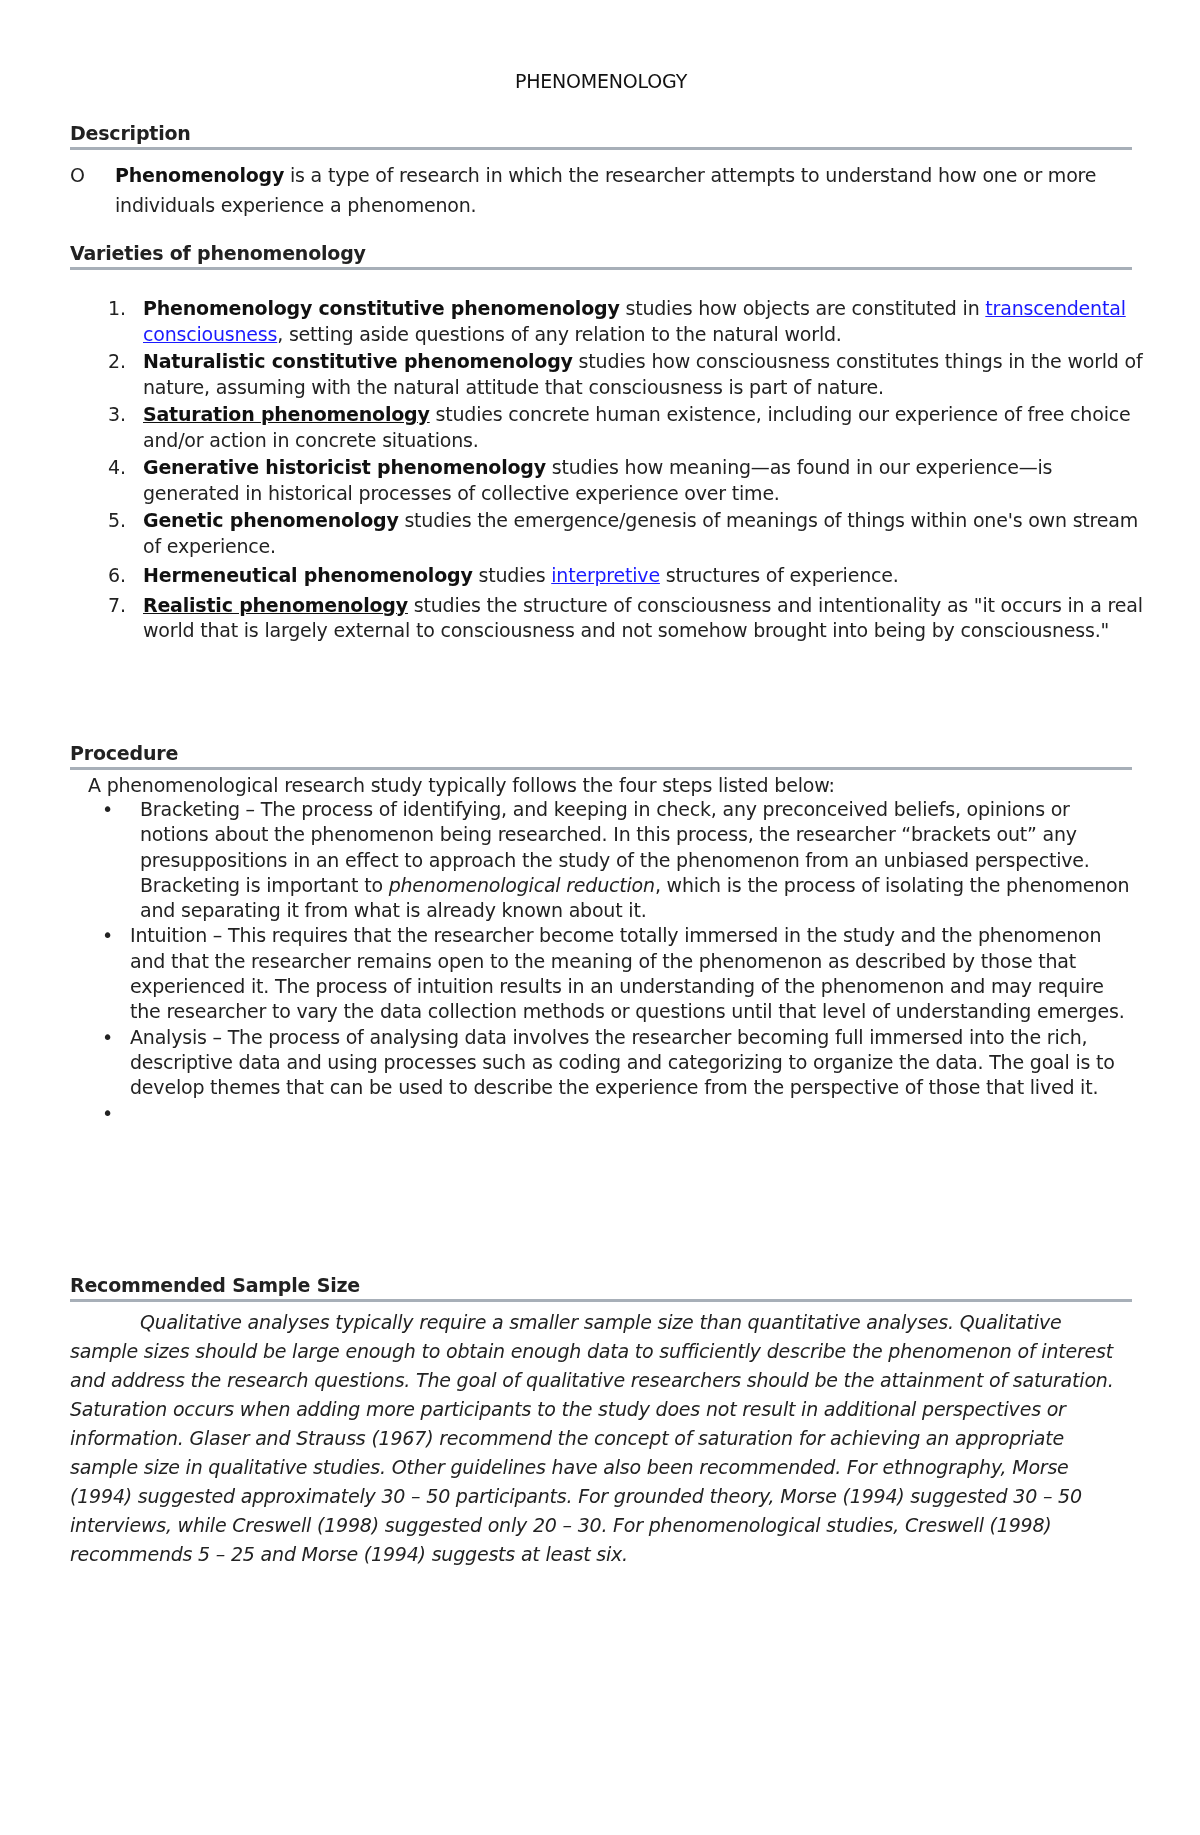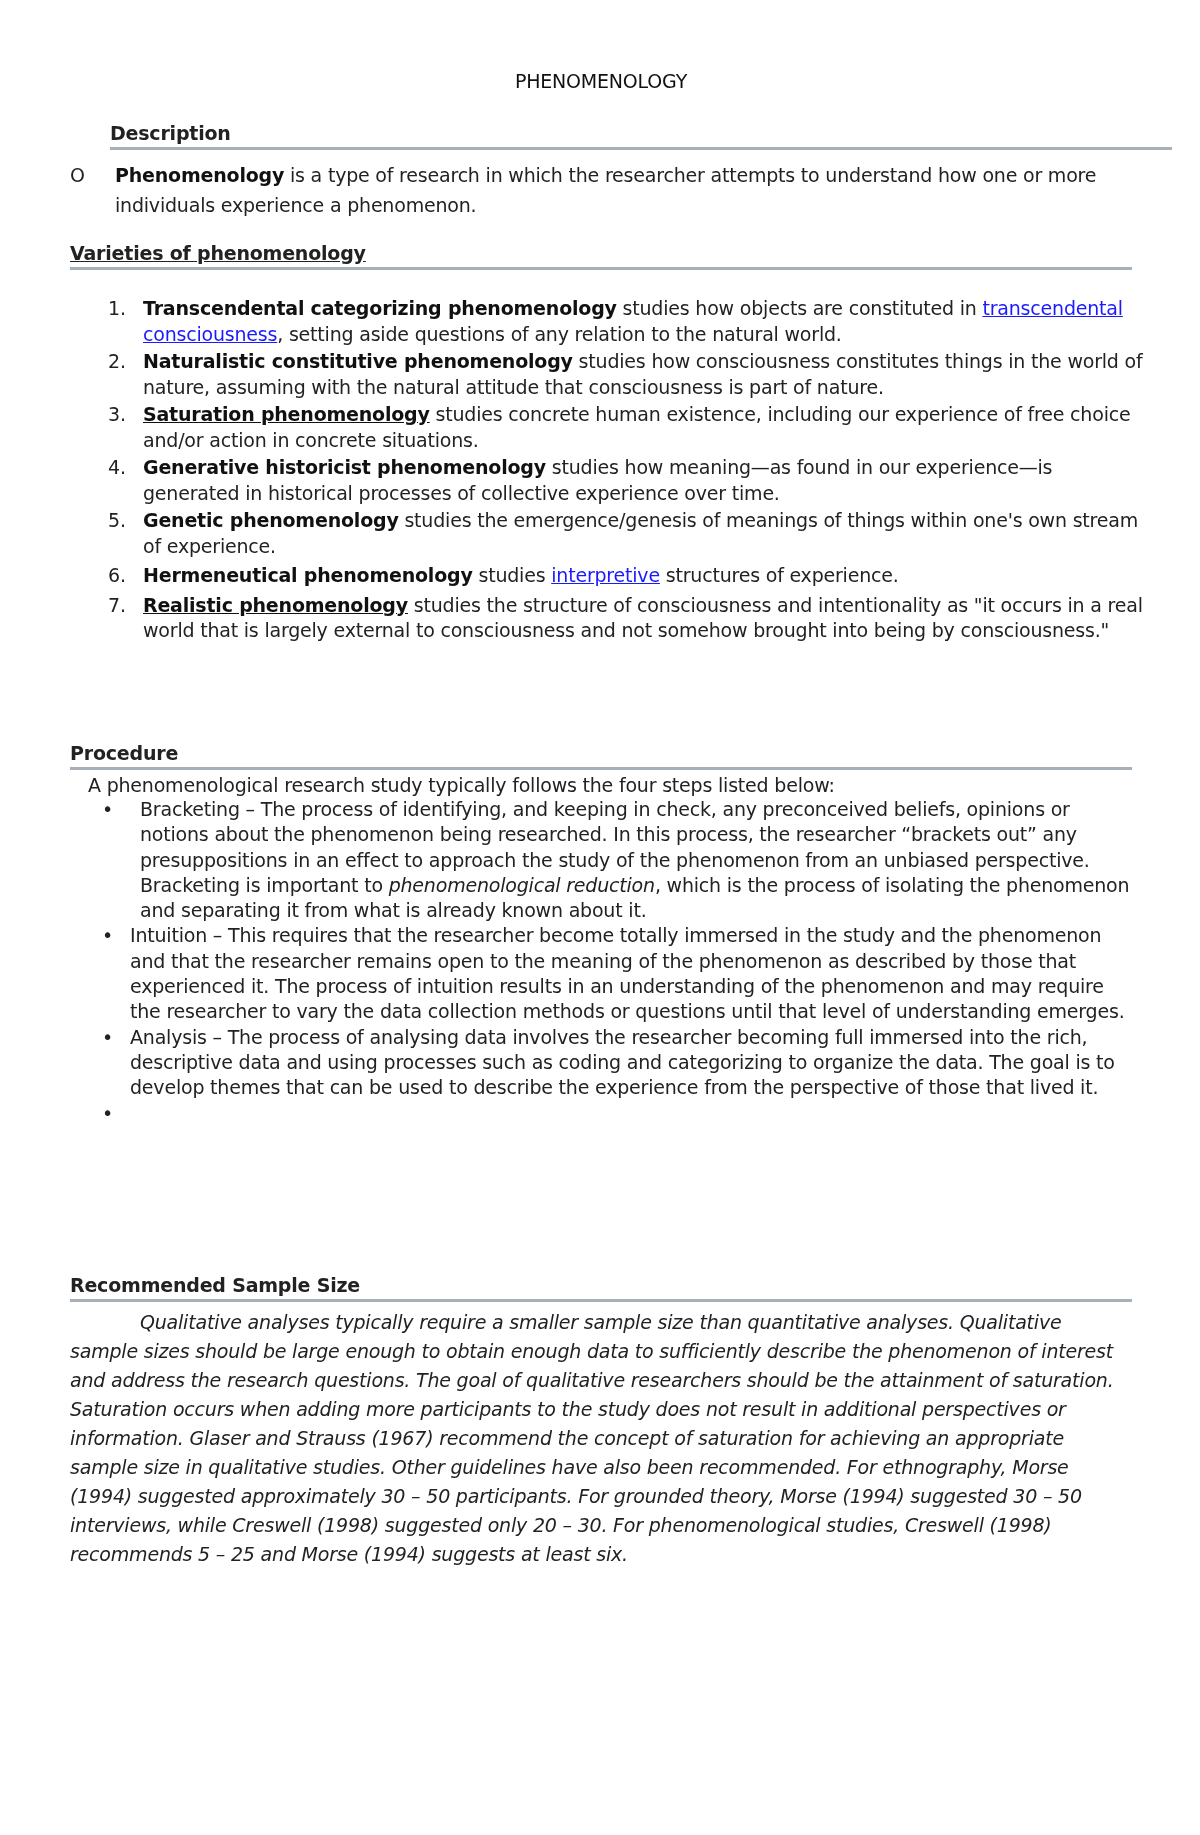--- a/index.html
+++ b/index.html
@@ -35,33 +35,33 @@
     .sample { position: absolute; left: 0; top: 1308px; width: 1062px; line-height: 29px; font-style: italic; }
     .sample .first-indent { display: inline-block; width: 70px; }
   </style>
 </head>
 <body>
 
 <div class="page">
 
   <div class="title">PHENOMENOLOGY</div>
 
-  <div class="heading" style="top:122px;margin-left:40px;">Description</div>
+  <div class="heading" style="top:122px;">Description</div>
   <div class="desc-item">
     <span class="desc-marker">O</span>
     <span class="desc-text" style="margin-left:11px;">
       <b>Phenomenology</b><span> is a type of research in which the researcher attempts to understand how one or more individuals experience a phenomenon.</span>
     </span>
   </div>
 
-  <div class="heading" style="top:242px;text-decoration:underline;">Varieties of phenomenology</div>
+  <div class="heading" style="top:242px;">Varieties of phenomenology</div>
   <div class="vlist">
     <div class="vitem">
       <span class="vnum">1.</span>
-      <b>Transcendental categorizing phenomenology</b><span> studies how objects are constituted in </span><a class="link">transcendental consciousness</a><span>, setting aside questions of any relation to the natural world.</span>
+      <b>Phenomenology constitutive phenomenology</b><span> studies how objects are constituted in </span><a class="link">transcendental consciousness</a><span>, setting aside questions of any relation to the natural world.</span>
     </div>
     <div class="vitem">
       <span class="vnum">2.</span>
       <b>Naturalistic constitutive phenomenology</b><span> studies how consciousness constitutes things in the world of nature, assuming with the natural attitude that consciousness is part of nature.</span>
     </div>
     <div class="vitem">
       <span class="vnum">3.</span>
       <b class="u">Saturation phenomenology</b><span> studies concrete human existence, including our experience of free choice and/or action in concrete situations.</span>
     </div>
     <div class="vitem">

